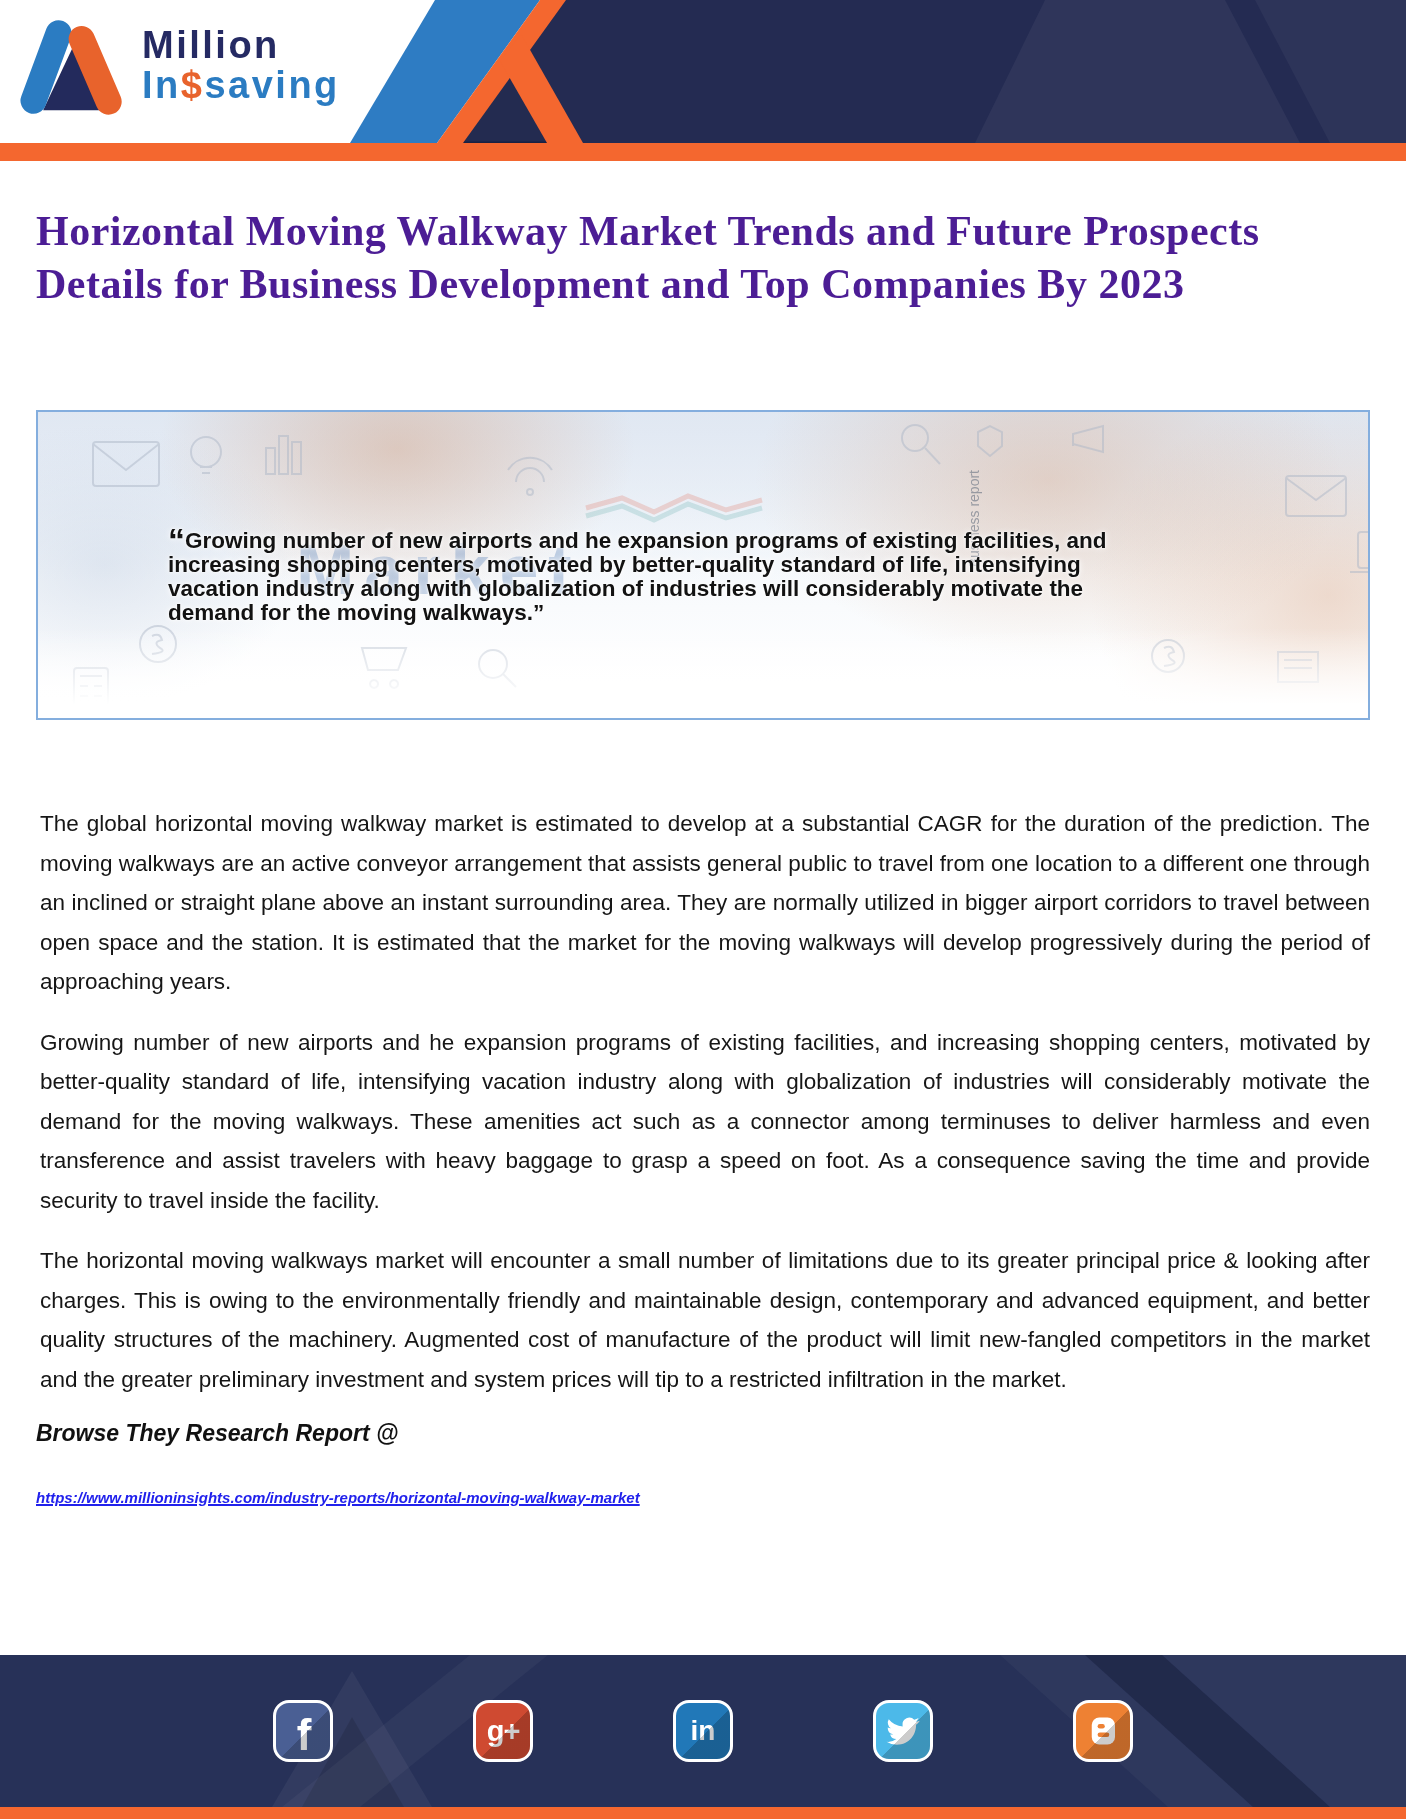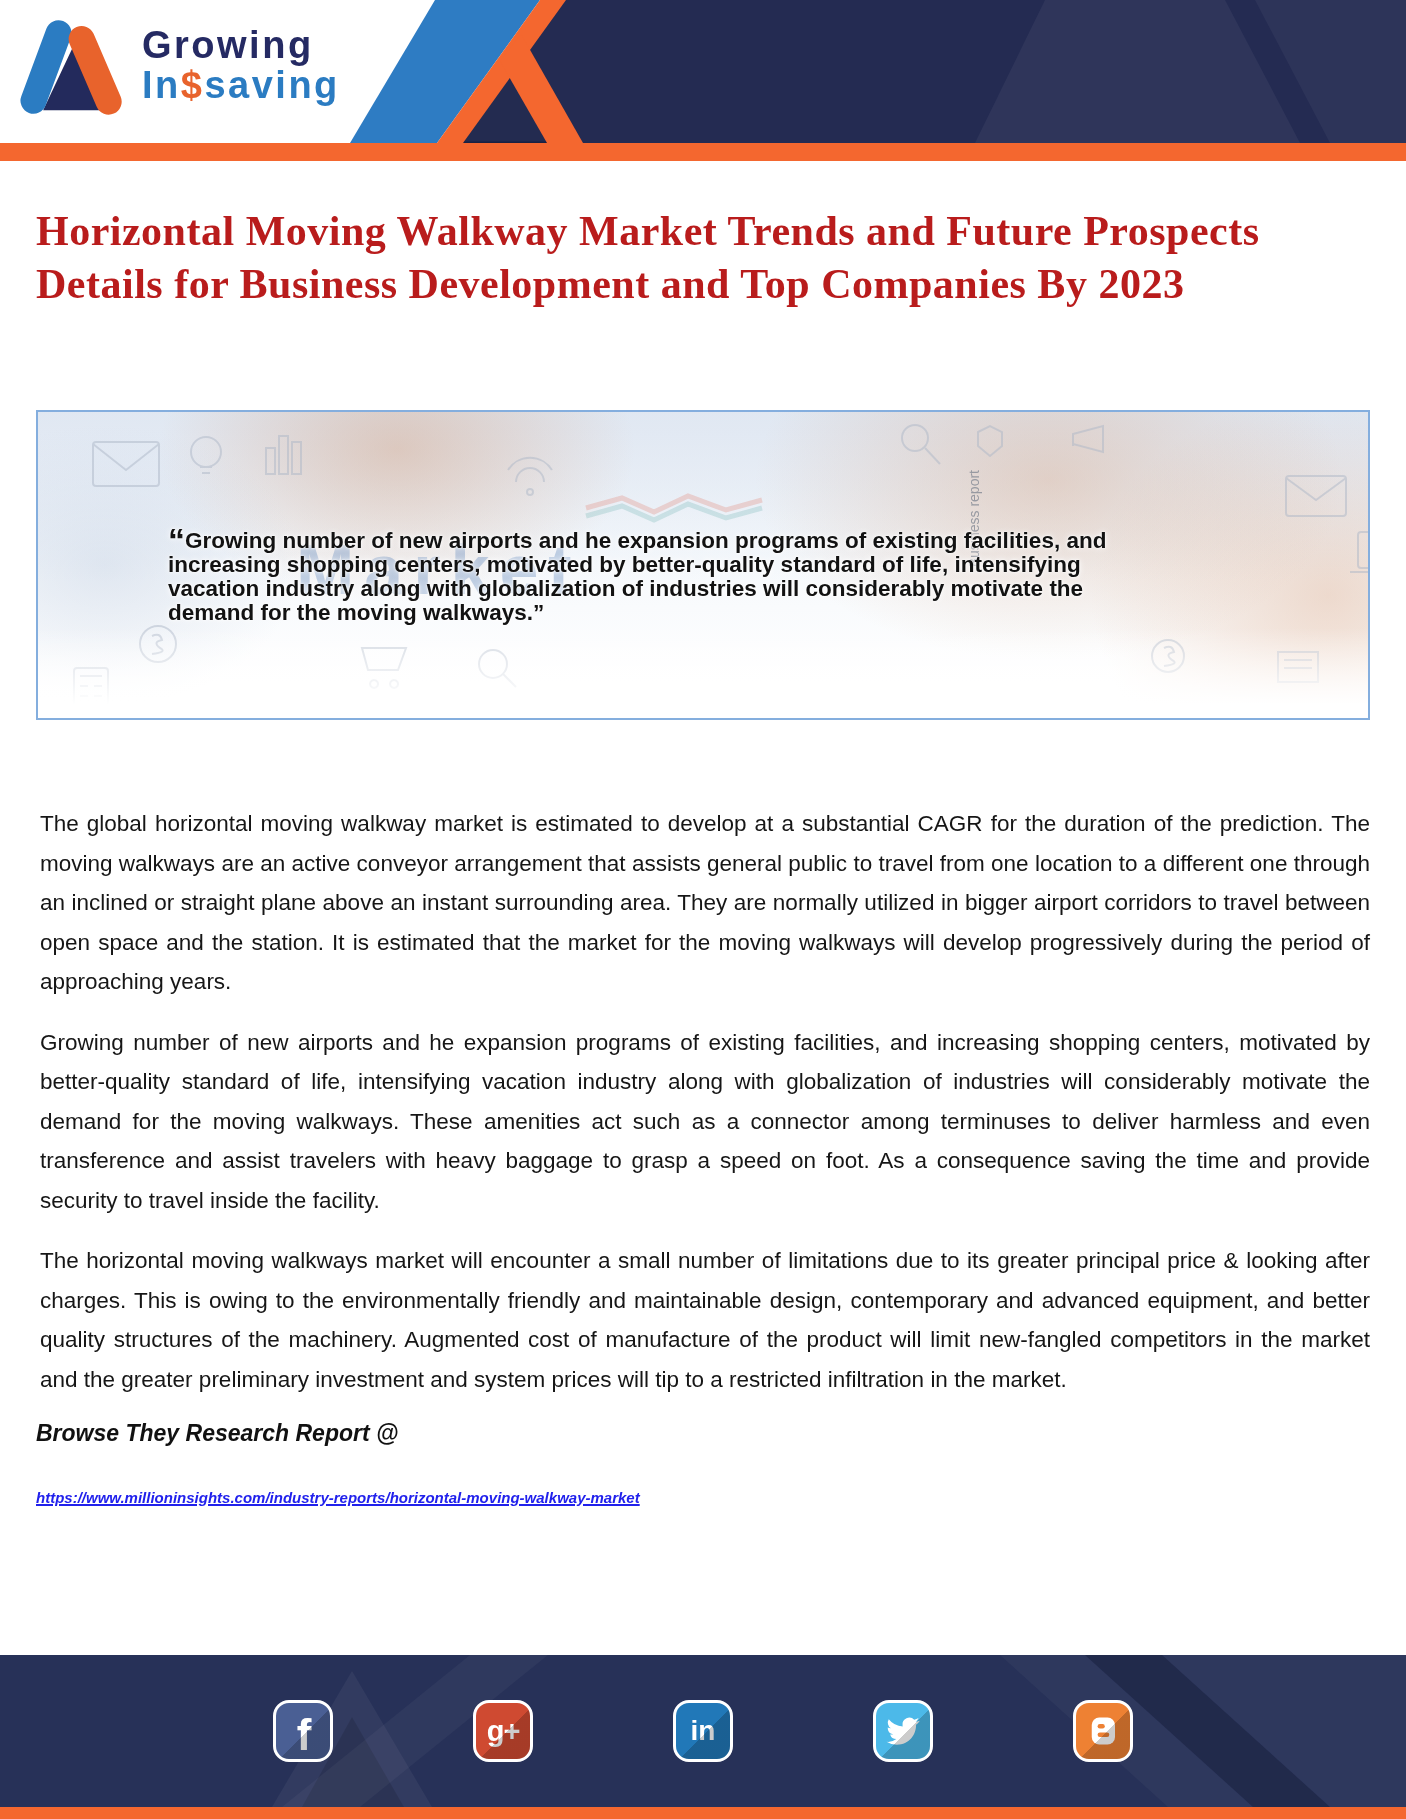--- a/index.html
+++ b/index.html
@@ -17,21 +17,21 @@
   .logo-text { font-weight:bold; font-size:38px; line-height:1.04; letter-spacing:2.5px; }
   .logo-word1 { color:#252a63; }
   .logo-word2 { color:#2b7cc2; }
   .logo-dollar { color:#e8632c; }
   .accent-bar { height:18px; }
 
   
   .main { padding:0 36px; }
   .page-title {
     margin:44px 0 0 0; font-family:"Liberation Serif", serif; font-weight:bold;
-    color:#b91c1c; font-size:42px; line-height:1.25; letter-spacing:0.5px;
+    color:#4c1d95; font-size:42px; line-height:1.25; letter-spacing:0.5px;
   }
 
   
   .banner {
     position:relative; margin-top:100px; height:306px;
     border:2px solid #84aede; overflow:hidden;
     background:linear-gradient(180deg,#e7edf6 0%,#f3f7fb 40%,#ffffff 88%);
   }
   .banner-photo { position:absolute; inset:0;
     background:
@@ -97,21 +97,21 @@
       <polygon points="521,34 583,143 547,143 500,61" fill="#f4672f"></polygon>
     </svg>
 
     <div class="logo">
       <svg class="logo-mark" viewBox="0 0 110 104">
         <path d="M57 28 L24 98 L91 98 Z" fill="#232a5c"></path>
         <line x1="40" y1="18" x2="14" y2="88" stroke="#2b7cc2" stroke-width="27" stroke-linecap="round"></line>
         <line x1="64" y1="24" x2="92" y2="89" stroke="#e8632c" stroke-width="27" stroke-linecap="round"></line>
       </svg>
       <div class="logo-text">
-        <div class="logo-word1">Growing</div>
+        <div class="logo-word1">Million</div>
         <div class="logo-word2"><span>In</span><span class="logo-dollar">$</span><span>saving</span></div>
       </div>
     </div>
   </div>
   <div class="accent-bar" style="background: rgb(244, 103, 47);"></div>
 
   <div class="main">
 
     <h1 class="page-title">Horizontal Moving Walkway Market Trends and Future Prospects Details for Business Development and Top Companies By 2023</h1>
 

